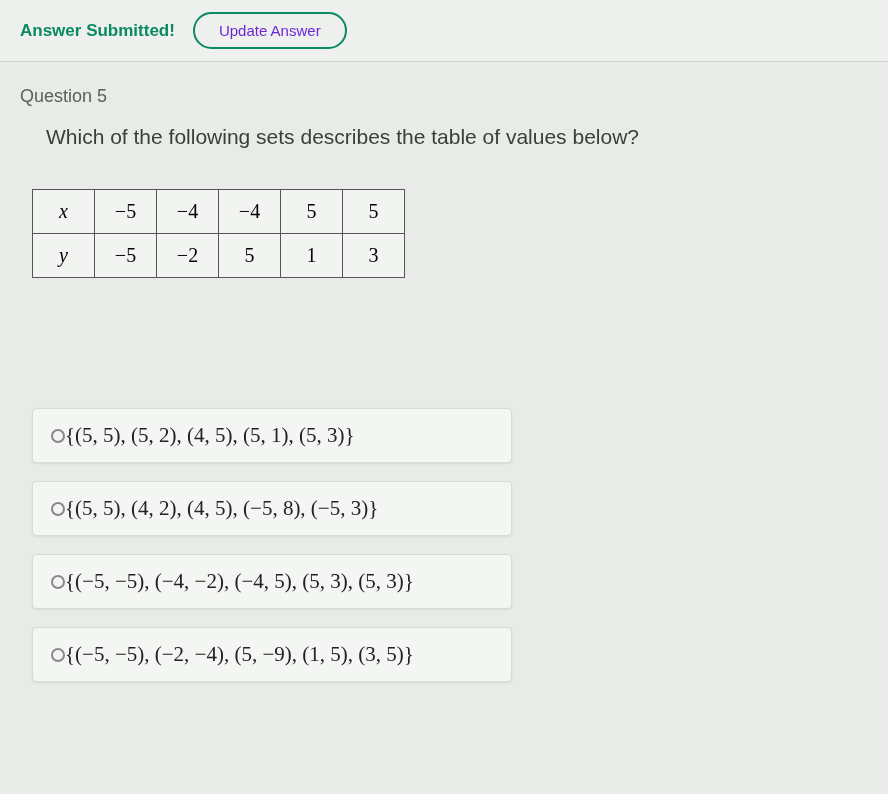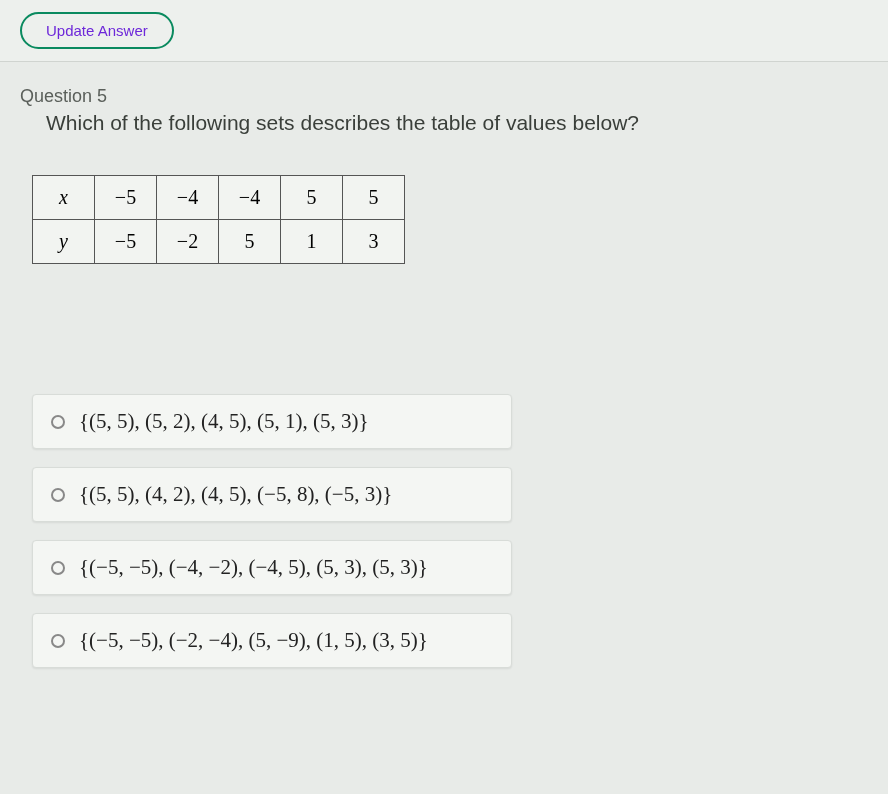--- a/index.html
+++ b/index.html
@@ -36,21 +36,21 @@
       font-size: 15px;
       font-weight: 500;
       cursor: pointer;
     }
     .content {
       padding: 24px 20px;
     }
     .question-number {
       color: #5a5f5a;
       font-size: 18px;
-      margin-bottom: 4px;
+      margin-bottom: 18px;
     }
     .question-text {
       color: #3a3f3a;
       font-size: 21px;
       margin-bottom: 40px;
       margin-left: 26px;
     }
     .data-table {
       border-collapse: collapse;
       margin-left: 12px;
@@ -74,21 +74,20 @@
       gap: 18px;
       margin-left: 12px;
     }
     .option {
       background: #f4f6f3;
       border: 1px solid #d8dcd8;
       border-radius: 4px;
       padding: 14px 18px;
       display: flex;
       align-items: center;
-      gap: 14px;
       width: fit-content;
       min-width: 480px;
       box-shadow: 0 1px 2px rgba(0,0,0,0.08);
       cursor: pointer;
     }
     .radio-circle {
       width: 14px;
       height: 14px;
       border: 2px solid #888;
       border-radius: 50%;
@@ -97,20 +96,21 @@
     .option-text {
       font-family: 'Times New Roman', serif;
       font-size: 21px;
       color: #222;
     }
   </style>
 </head>
 <body>
 
 <div class="header-bar">
+  <span class="submitted-text">Answer Submitted!</span>
   <button class="update-button">Update Answer</button>
 </div>
 
 <div class="content">
   <div class="question-number">Question 5</div>
   <div class="question-text">Which of the following sets describes the table of values below?</div>
 
   <table class="data-table">
     <tbody>
         <tr>

